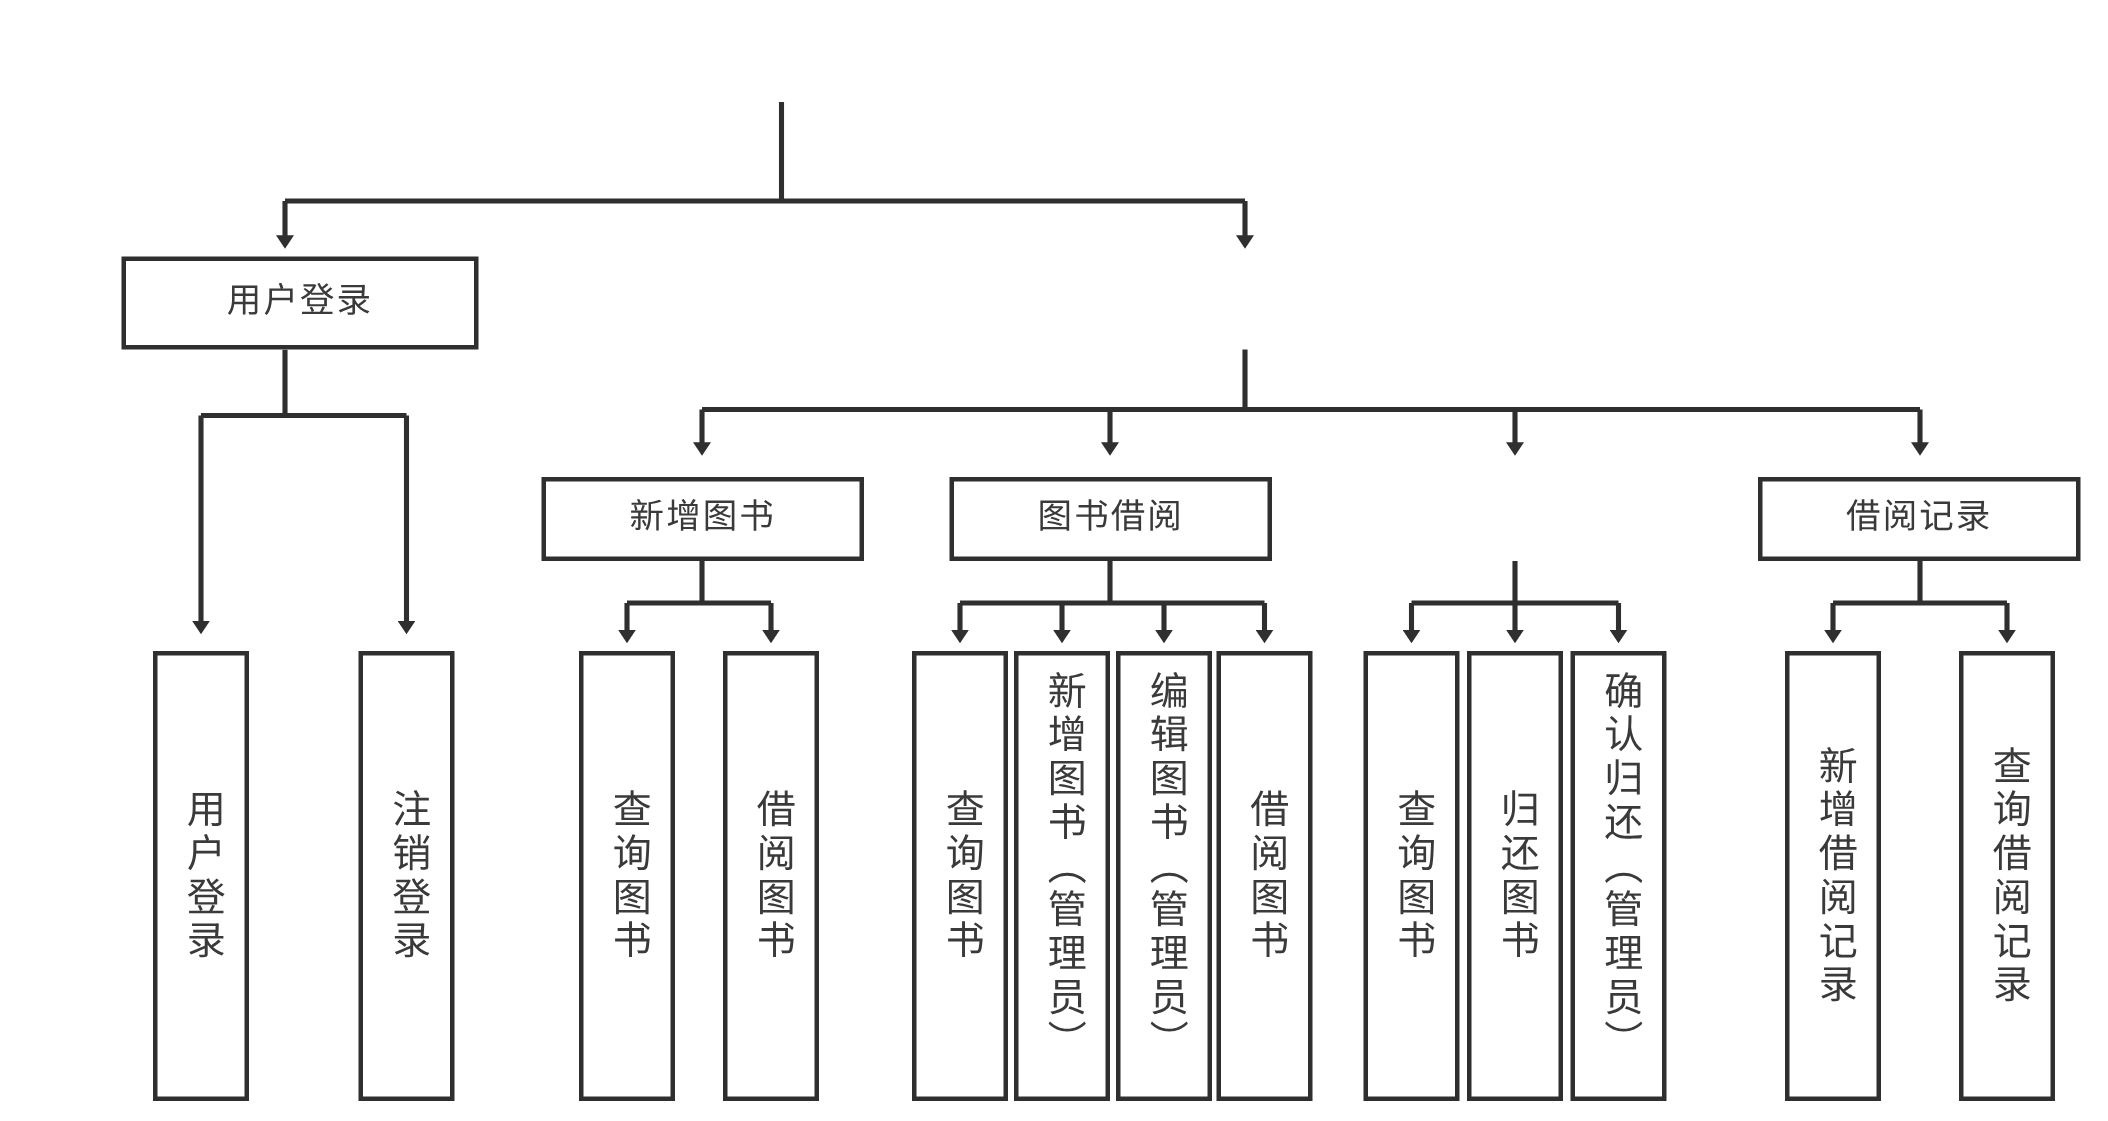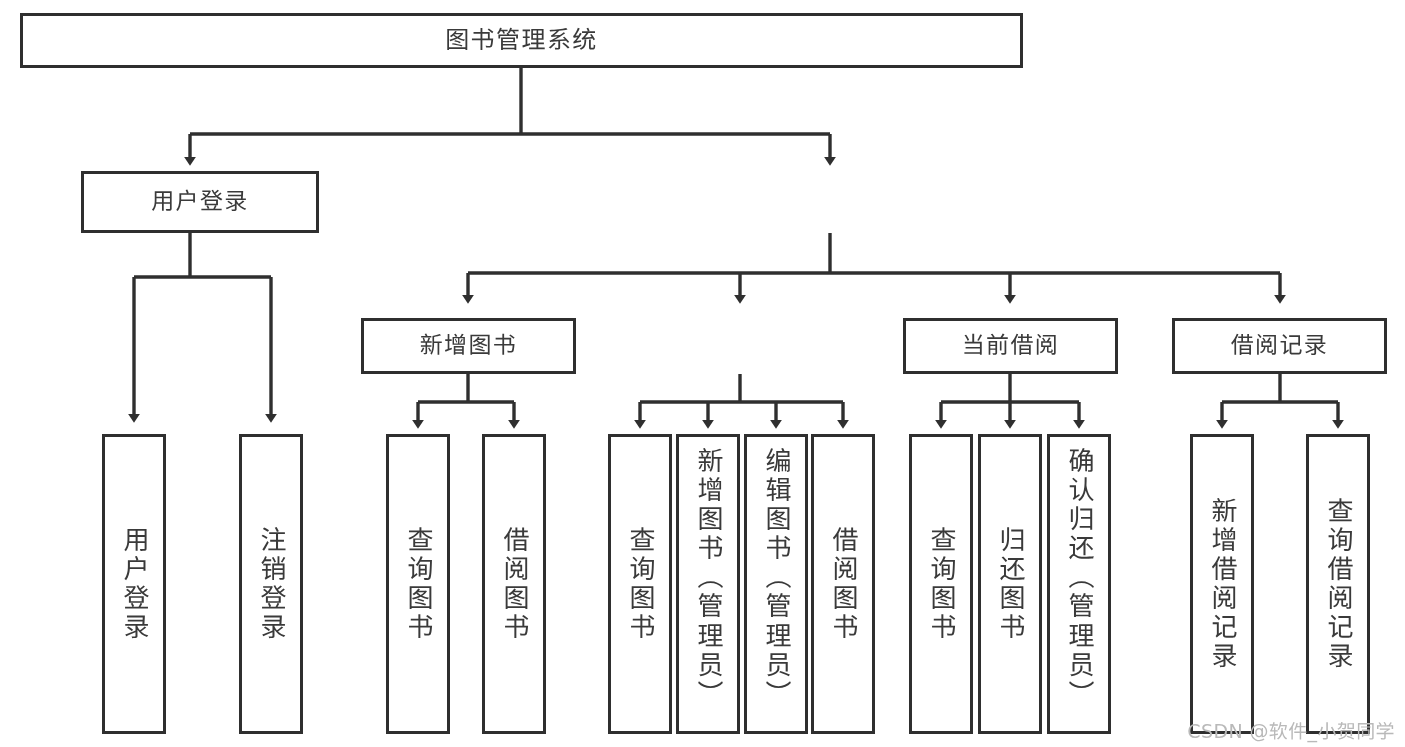--- a/index.html
+++ b/index.html
@@ -112,37 +112,34 @@
       <path d="M1079,402 L1079,421" marker-end="url(#arrow)"></path>
 
       <path d="M1280,374 L1280,402"></path>
       <path d="M1222,402 L1338,402"></path>
       <path d="M1222,402 L1222,421" marker-end="url(#arrow)"></path>
       <path d="M1338,402 L1338,421" marker-end="url(#arrow)"></path>
 
     </g>
   </svg>
 
-  <div class="node horiz root" style="left:20px;top:13px;width:1003px;height:55px;">
-    <span class="lbl">图书管理系统</span>
-  </div>
 
   <div class="node horiz" style="left:81px;top:171px;width:238px;height:62px;">
     <span class="lbl">用户登录</span>
   </div>
 
 
   <div class="node horiz" style="left:361px;top:318px;width:215px;height:56px;">
     <span class="lbl">新增图书</span>
   </div>
 
+  <div class="node horiz" style="left:633px;top:318px;width:215px;height:56px;">
+    <span class="lbl">图书借阅</span>
+  </div>
 
-  <div class="node horiz" style="left:903px;top:318px;width:215px;height:56px;">
-    <span class="lbl">当前借阅</span>
-  </div>
 
   <div class="node horiz" style="left:1172px;top:318px;width:215px;height:56px;">
     <span class="lbl">借阅记录</span>
   </div>
 
   <div class="node vert mid" style="left:102px;top:434px;width:64px;height:300px;">
     <span class="lbl">用户登录</span>
   </div>
 
   <div class="node vert mid" style="left:239px;top:434px;width:64px;height:300px;">
@@ -186,15 +183,14 @@
   </div>
 
   <div class="node vert mid" style="left:1190px;top:434px;width:64px;height:300px;">
     <span class="lbl">新增借阅记录</span>
   </div>
 
   <div class="node vert mid" style="left:1306px;top:434px;width:64px;height:300px;">
     <span class="lbl">查询借阅记录</span>
   </div>
 
-  <div id="watermark">CSDN @软件_小贺同学</div>
 
 </div>
 
 </body></html>

